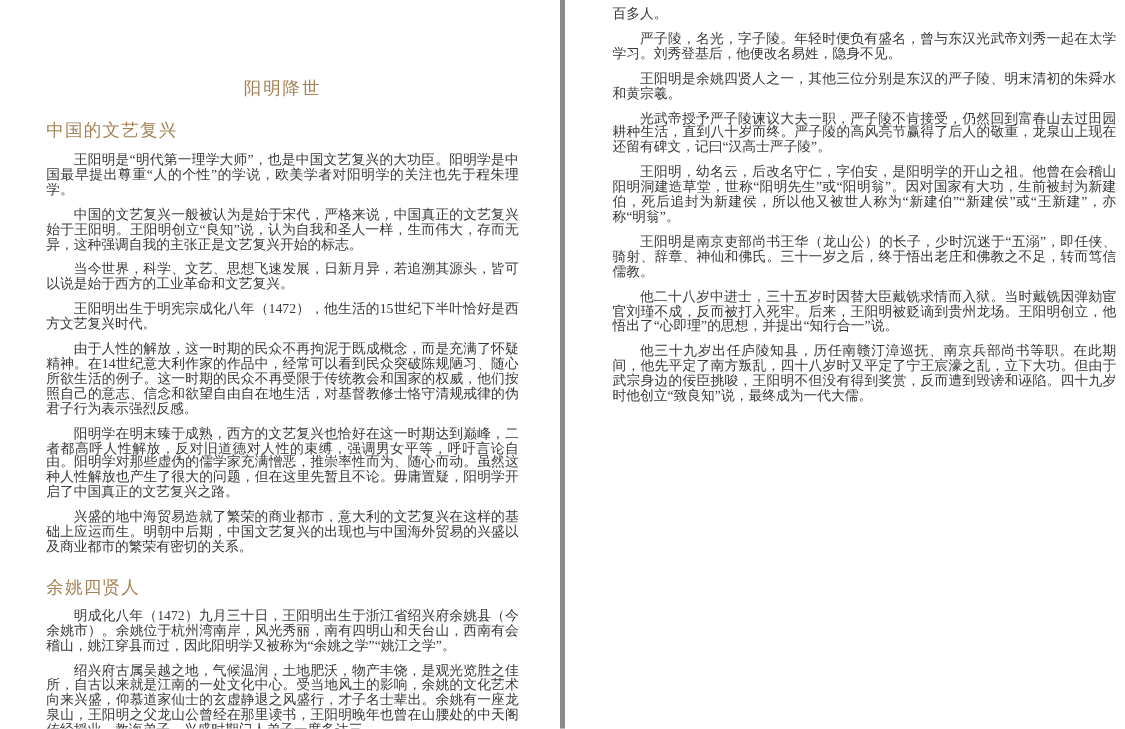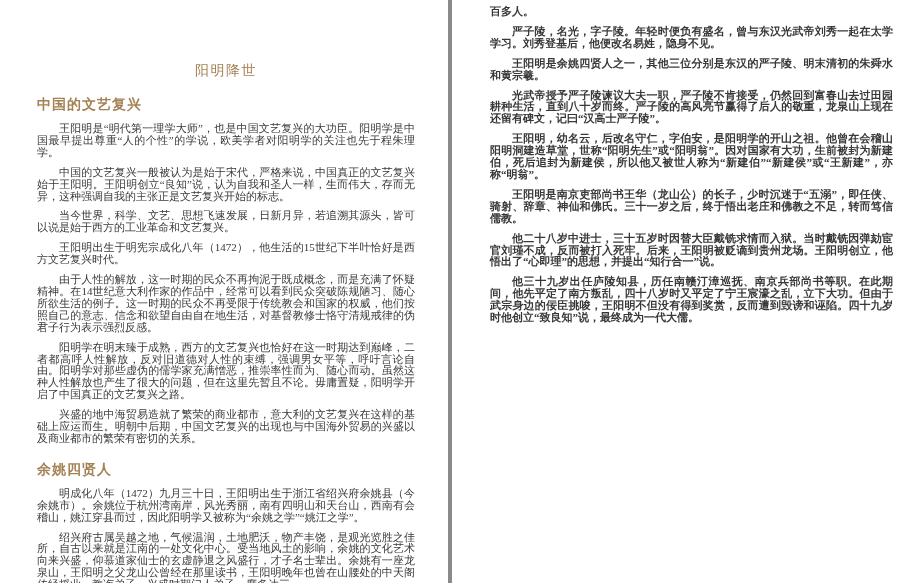--- a/index.html
+++ b/index.html
@@ -7,30 +7,30 @@
     --body-text:#383838;
     --page-divider:#8a8a8a;
     --background:#ffffff;
   }
   *{margin:0;padding:0;box-sizing:border-box;}
   html,body{width:900px;height:583px;overflow:hidden;background:var(--background);}
   body{font-family:"Liberation Serif","DejaVu Serif",serif;color:var(--body-text);}
   .spread{position:relative;display:flex;width:900px;height:583px;background:var(--background);}
   .page{height:583px;overflow:hidden;}
   .page-left{width:448px;padding:0 33px 0 37px;border-radius:11px;}
-  .page-right{width:448px;padding:6px 7px 0 38px;font-weight:bold;}
+  .page-right{width:448px;padding:6px 7px 0 38px;}
   .page-divider{width:4px;height:583px;flex:0 0 4px;background:var(--page-divider);}
   .chapter-title{
     margin:62px 0 0 0;
     font-size:14px;font-weight:normal;letter-spacing:1.5px;
     text-align:center;color:var(--heading);
   }
   .section-heading{
     margin:16px 0 9px 0;
-    font-size:14px;font-weight:bold;letter-spacing:1px;
+    font-size:14px;font-weight:normal;letter-spacing:1px;
     color:var(--heading);
   }
   .para{
     font-size:11px;line-height:11.9px;
     text-align:justify;text-indent:2em;
     margin:0 0 8px 0;color:var(--body-text);
   }
   .para.continuation{text-indent:0;}
 </style>
 </head>

